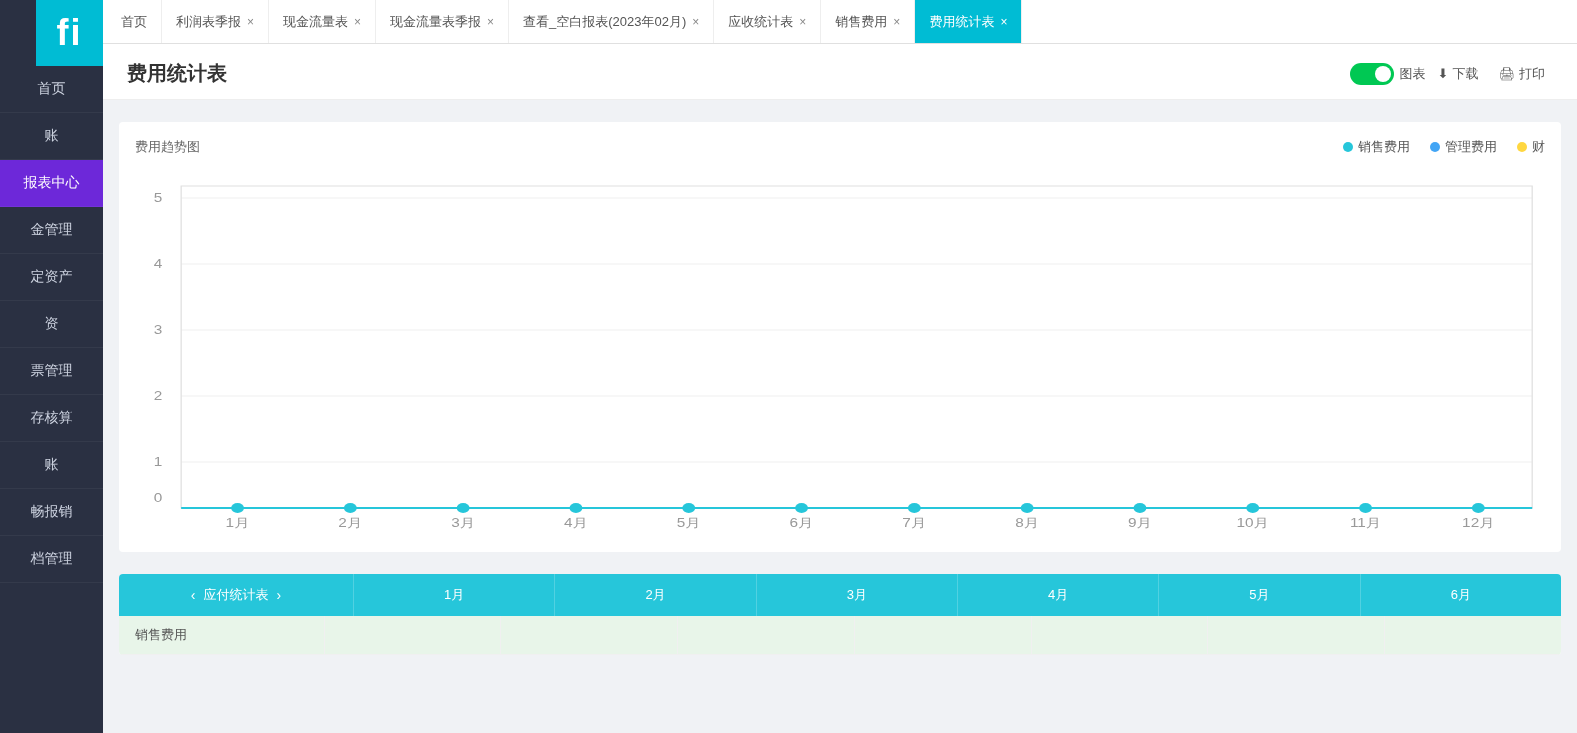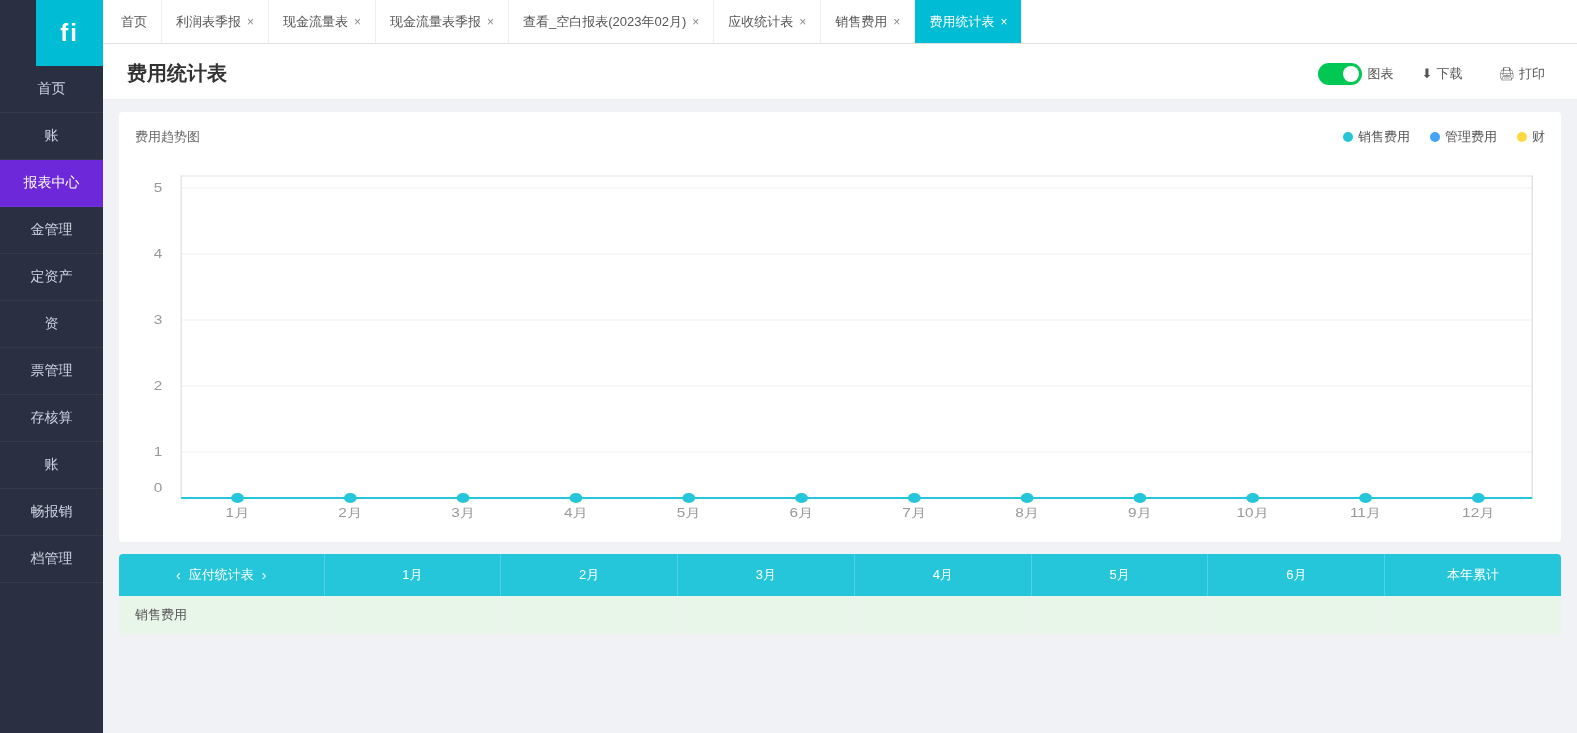--- a/index.html
+++ b/index.html
@@ -14,21 +14,21 @@
       flex-shrink: 0;
       height: 100%;
       overflow: hidden;
     }
     .sidebar-logo {
       background: #00bcd4;
       height: 66px;
       display: flex;
       align-items: center;
       justify-content: center;
-      font-size: 24px;
+      font-size: 36px;
       font-weight: bold;
       color: white;
       letter-spacing: 2px;
       margin-left: 36px;
     }
     .sidebar-item {
       color: #cdd3e0;
       font-size: 14px;
       padding: 14px 0;
       text-align: center;
@@ -100,21 +100,21 @@
       flex-shrink: 0;
     }
     .page-title {
       font-size: 20px;
       font-weight: 600;
       color: #333;
     }
     .header-actions {
       display: flex;
       align-items: center;
-      gap: 20px;
+      gap: 4px;
     }
     .toggle-wrap {
       display: flex;
       align-items: center;
       gap: 6px;
       font-size: 13px;
       color: #555;
     }
     .toggle {
       width: 44px;
@@ -140,21 +140,21 @@
       gap: 4px;
       font-size: 13px;
       color: #555;
       cursor: pointer;
       padding: 4px 8px;
     }
 
     
     .chart-section {
       background: white;
-      margin: 12px 16px;
+      margin: 22px 16px;
       padding: 16px;
       border-radius: 4px;
       flex-shrink: 0;
     }
     .chart-title {
       font-size: 13px;
       color: #666;
       margin-bottom: 8px;
     }
     .legend-item {
@@ -369,21 +369,20 @@
           <span class="th-arrow">‹</span>
           <span>应付统计表</span>
           <span class="th-arrow">›</span>
         </div>
         <div class="th-cell">1月</div>
         <div class="th-cell">2月</div>
         <div class="th-cell">3月</div>
         <div class="th-cell">4月</div>
         <div class="th-cell">5月</div>
         <div class="th-cell">6月</div>
-        <div class="th-cell">本年累计</div>
       </div>
       <div class="table-row green-row">
         <div class="td-cell">销售费用</div>
         <div class="td-cell"></div>
         <div class="td-cell"></div>
         <div class="td-cell"></div>
         <div class="td-cell"></div>
         <div class="td-cell"></div>
         <div class="td-cell"></div>
         <div class="td-cell"></div>

